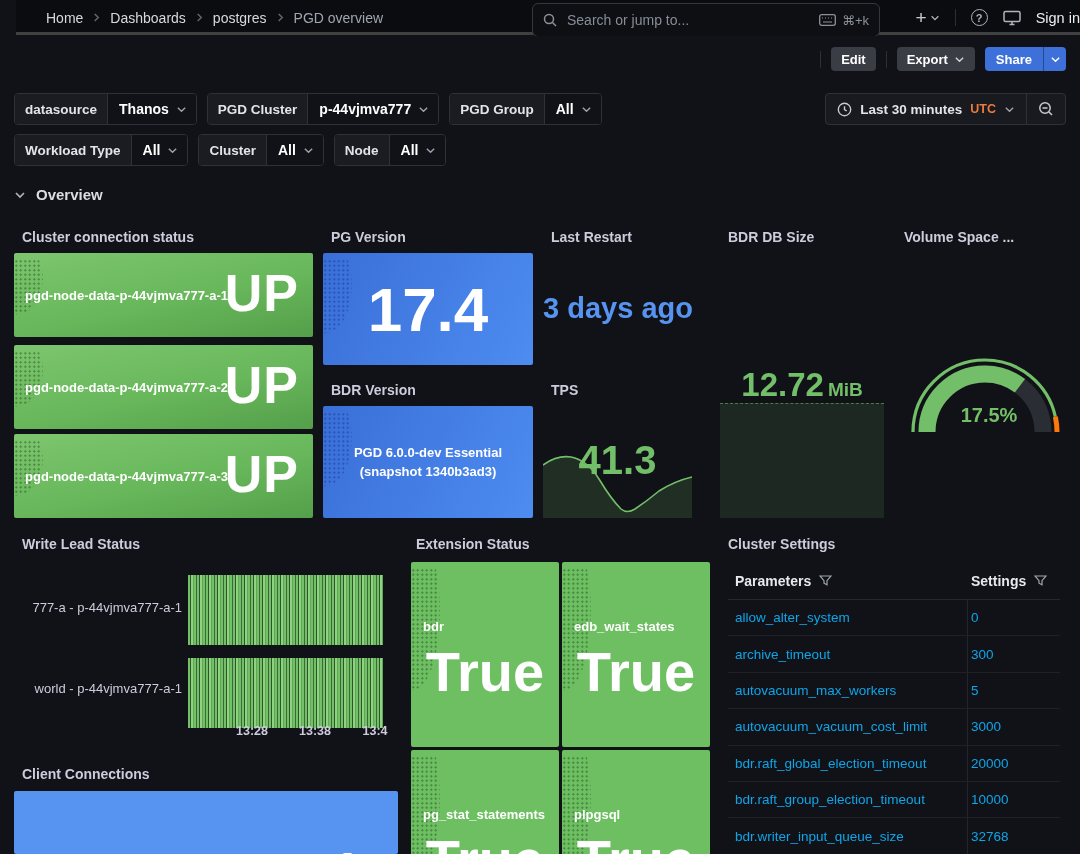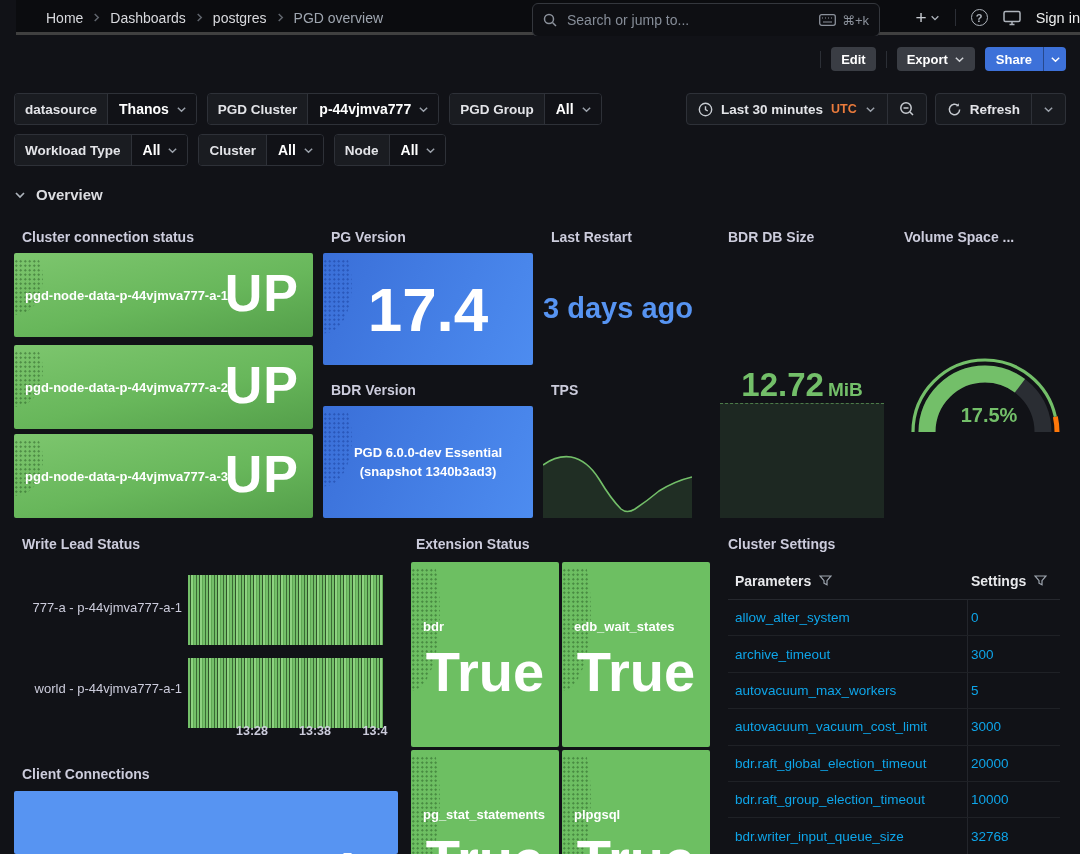--- a/index.html
+++ b/index.html
@@ -287,35 +287,20 @@
           </svg>
       </span>
       <span class="sep"></span>
       <span class="tbtn">
         <svg width="16" height="16" viewBox="0 0 16 16">
             <circle cx="7" cy="7" r="5.2" fill="none" stroke="#c7cbd1" stroke-width="1.5"></circle>
             <path d="M4.5 7h5M11 11l3 3" stroke="#c7cbd1" stroke-width="1.5"></path>
           </svg>
       </span>
     </span>
-    <span class="tgroup">
-      <span class="tbtn">
-        <svg width="15" height="15" viewBox="0 0 16 16">
-            <path d="M13.5 8a5.5 5.5 0 1 1-1.6-3.9" fill="none" stroke="#c7cbd1" stroke-width="1.6"></path>
-            <path d="M12.6 1.2v3.2H9.4z" fill="#c7cbd1"></path>
-          </svg>
-        <span>Refresh</span>
-      </span>
-      <span class="sep"></span>
-      <span class="tbtn">
-        <svg width="11" height="11" viewBox="0 0 12 12">
-            <path d="M2 4l4 4 4-4" fill="none" stroke="#9aa0a9" stroke-width="1.6"></path>
-          </svg>
-      </span>
-    </span>
   </div>
 
   <div class="section-head">
     <svg width="12" height="12" viewBox="0 0 12 12">
         <path d="M2 4l4 4 4-4" fill="none" stroke="#aeb4bc" stroke-width="1.7"></path>
       </svg>
     <span class="section-title">Overview</span>
   </div>
 
   <span class="ptitle" style="left:22px;top:229px;">Cluster connection status</span>
@@ -356,20 +341,21 @@
   </div>
 
   <span class="lastrestart-val">3 days ago</span>
 
   <div class="spark">
     <svg width="149" height="89" viewBox="0 0 149 89">
       <path d="M0,36 Q14,26 28,28 Q44,31 56,50 Q68,70 78,80 Q84,85 92,80 Q104,72 116,62 Q132,52 149,48 L149,89 L0,89 Z" fill="rgba(115,191,105,0.16)"></path>
       <path d="M0,36 Q14,26 28,28 Q44,31 56,50 Q68,70 78,80 Q84,85 92,80 Q104,72 116,62 Q132,52 149,48" fill="none" stroke="#73bf69" stroke-width="1.6"></path>
     </svg>
   </div>
+  <span class="tps-val">41.3</span>
 
   <div class="dbsize-val">
     <span>12.72</span><span class="unit">MiB</span>
   </div>
   <div class="dbsize-bar"></div>
 
   <div class="gauge">
     <svg width="162" height="96" viewBox="0 0 162 96">
       <path d="M9 88 A 72 72 0 0 1 153 88" fill="none" stroke="#73bf69" stroke-width="3.2" stroke-dasharray="210.4 999"></path>
       <path d="M9 88 A 72 72 0 0 1 153 88" fill="none" stroke="#ff780a" stroke-width="5" stroke-dasharray="15.8 999" stroke-dashoffset="-210.4"></path>

